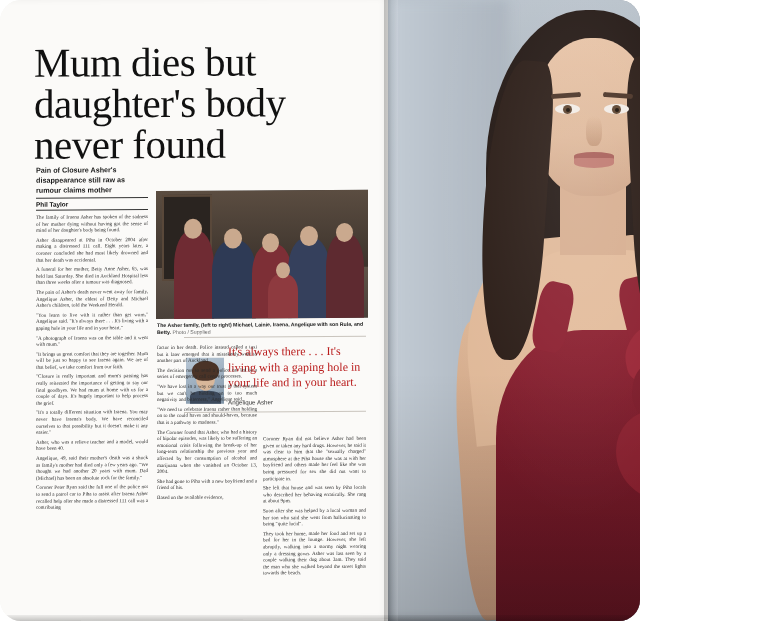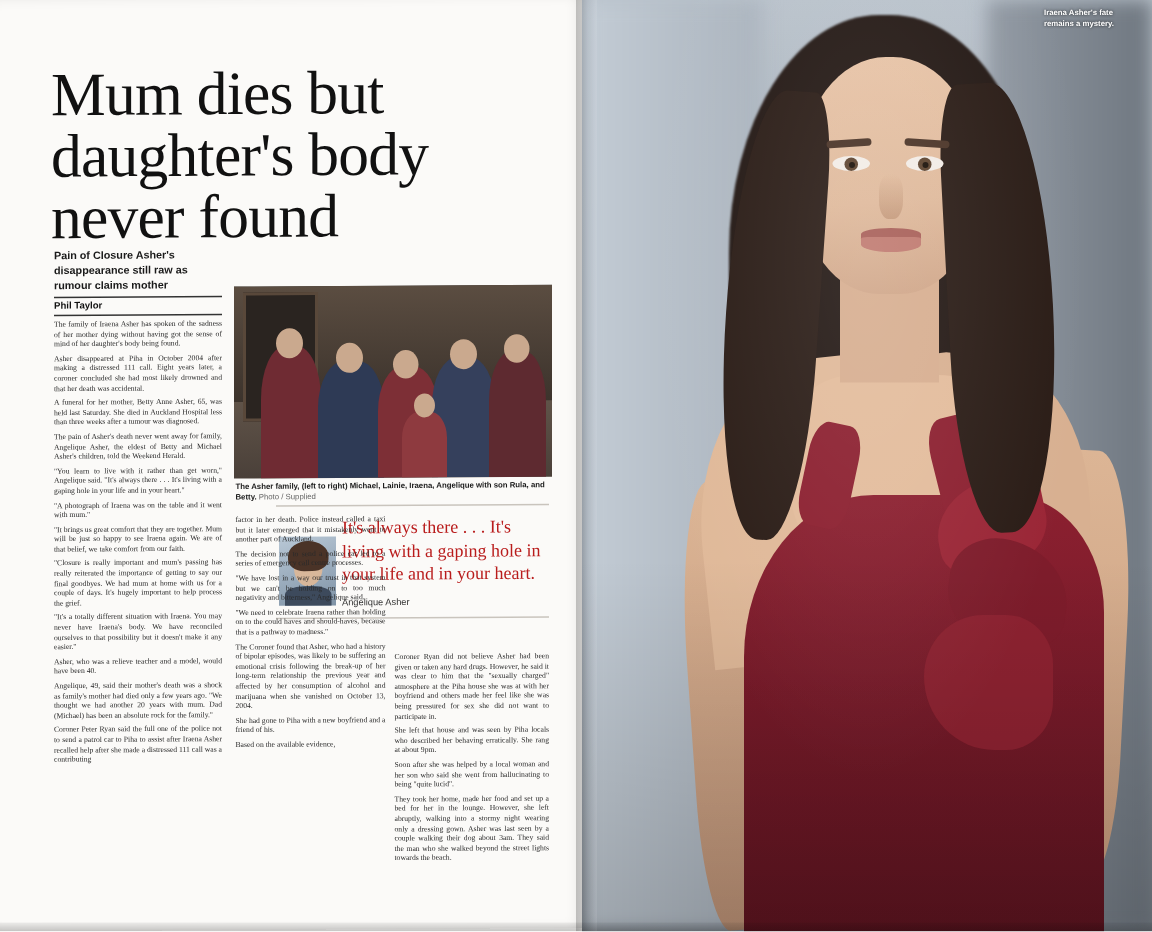--- a/index.html
+++ b/index.html
@@ -8,24 +8,25 @@
     background: #ffffff;
   }
   body {
     width: 768px;
     height: 621px;
     overflow: hidden;
     font-family: "Liberation Sans", sans-serif;
   }
   .page {
     position: relative;
-    width: 768px;
+    width: 640px;
     height: 621px;
     background: #f7f6f4;
     overflow: hidden;
+    border-radius: 21px;
   }
 
   
   .left-page {
     position: absolute;
     left: 0;
     top: 0;
     width: 390px;
     height: 621px;
     background: #fbfaf8;

